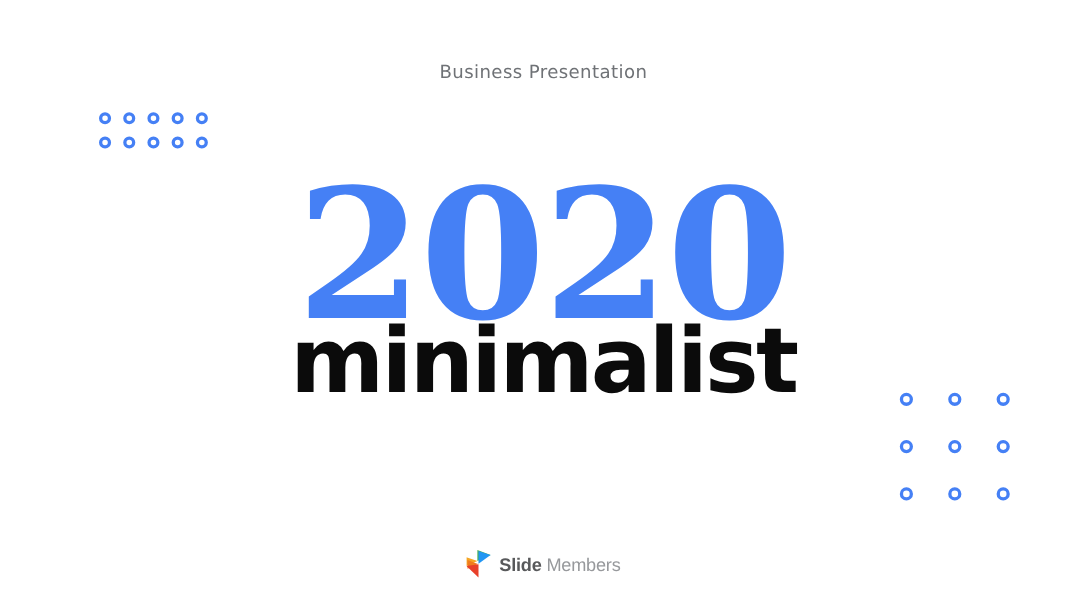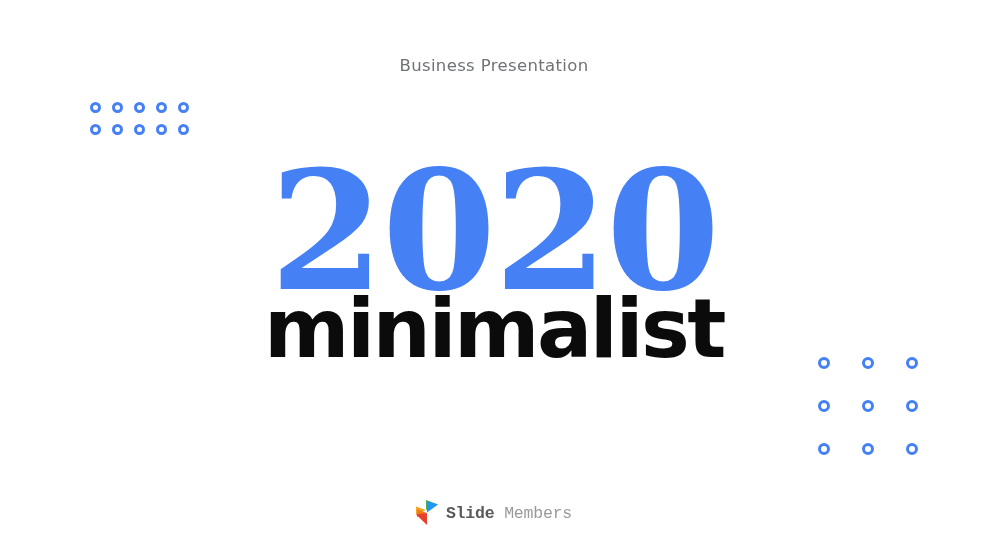--- a/index.html
+++ b/index.html
@@ -124,21 +124,21 @@
   }
 
   .logo-mark {
     display: block;
     width: 24px;
     height: 26px;
     flex: 0 0 auto;
   }
 
   .logo-text {
-    font-family: Liberation Mono, monospace;
+    font-family: Liberation Sans, sans-serif;
     font-size: 16.5px;
     line-height: 1;
     white-space: nowrap;
     position: relative;
     top: 1px;
   }
 
   .logo-text .brand-a {
     font-weight: 700;
     color: #58595b;

